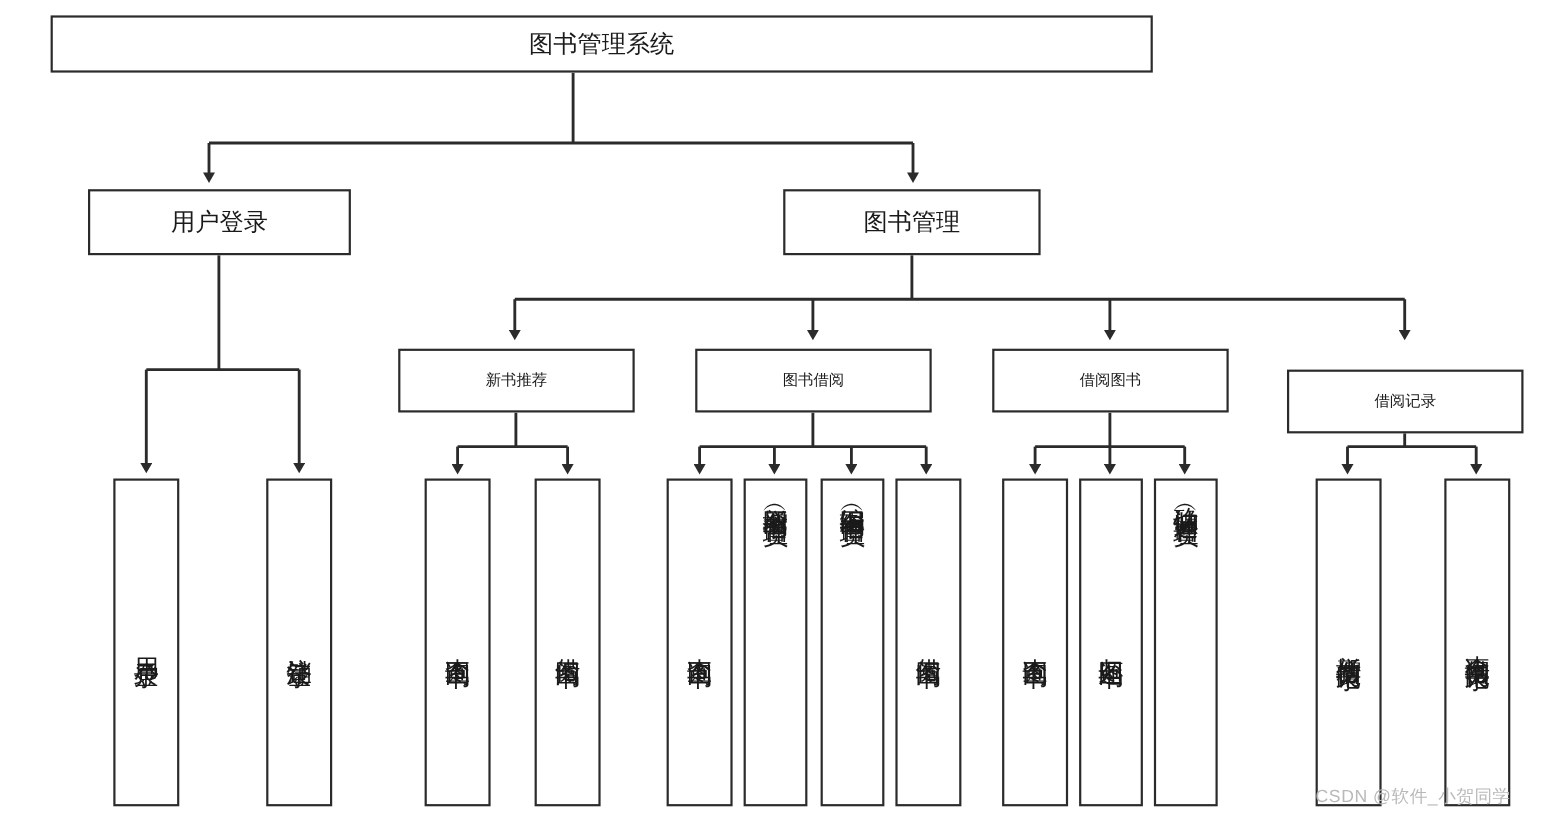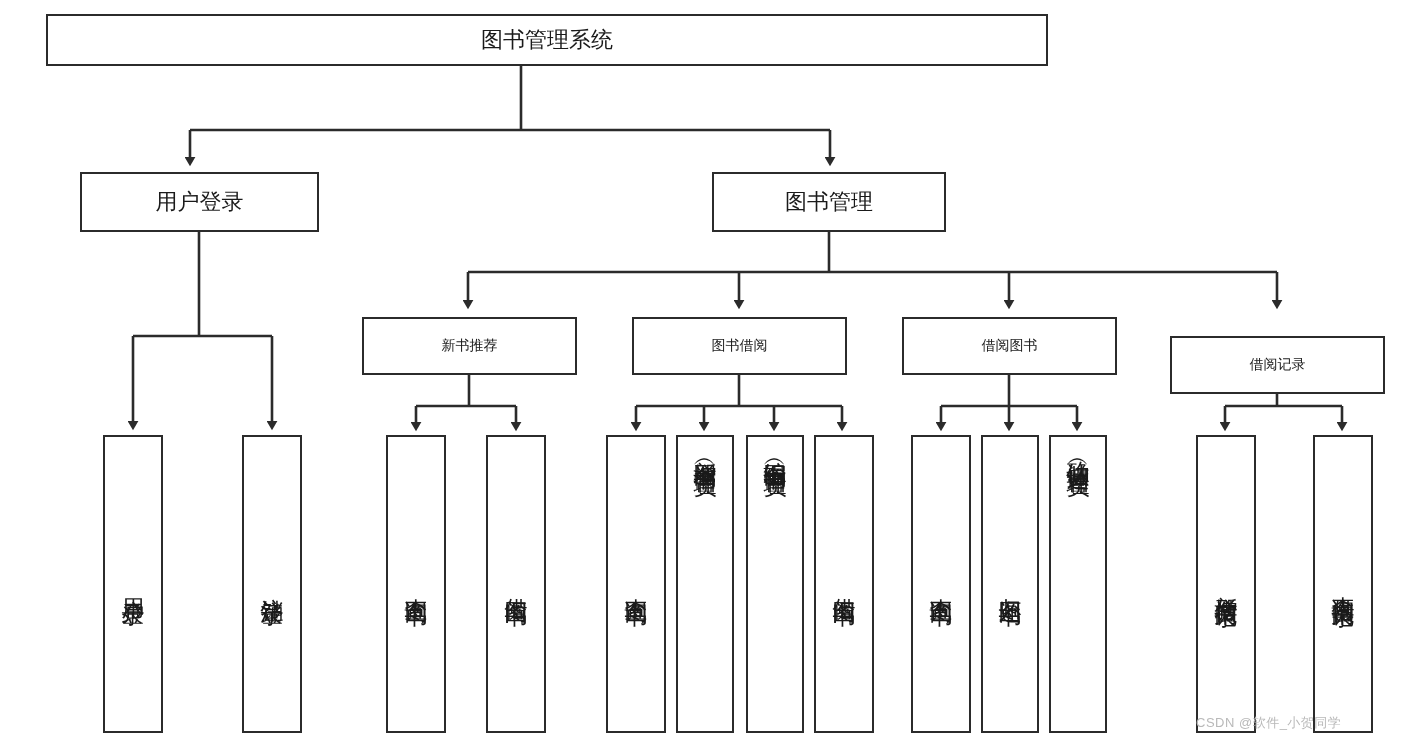--- a/index.html
+++ b/index.html
@@ -62,21 +62,21 @@
     line-height: 1;
     display: block;
   }
   .node.leaf.centered {
     align-items: center;
   }
   .watermark {
     position: absolute;
     left: 1196px;
     top: 714px;
-    font-size: 13px;
+    font-size: 16px;
     color: #b9b9b9;
     white-space: nowrap;
     z-index: 3;
     letter-spacing: 0.5px;
   }
 </style>
 </head>
 <body>
 
 <div id="canvas">

